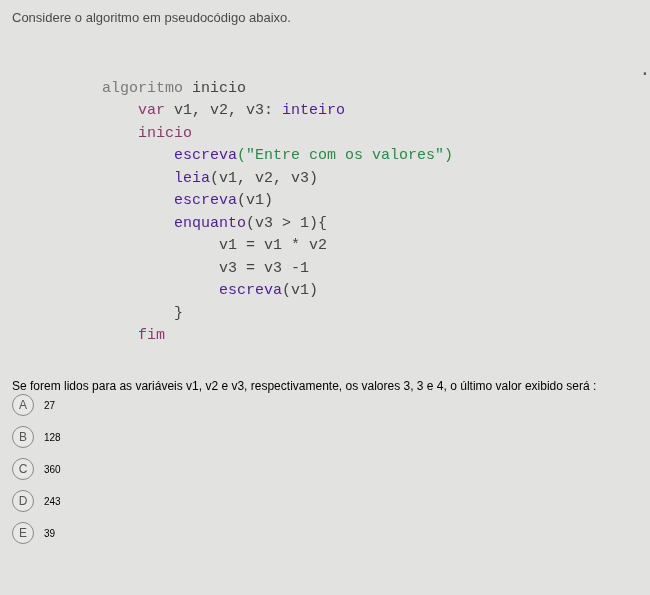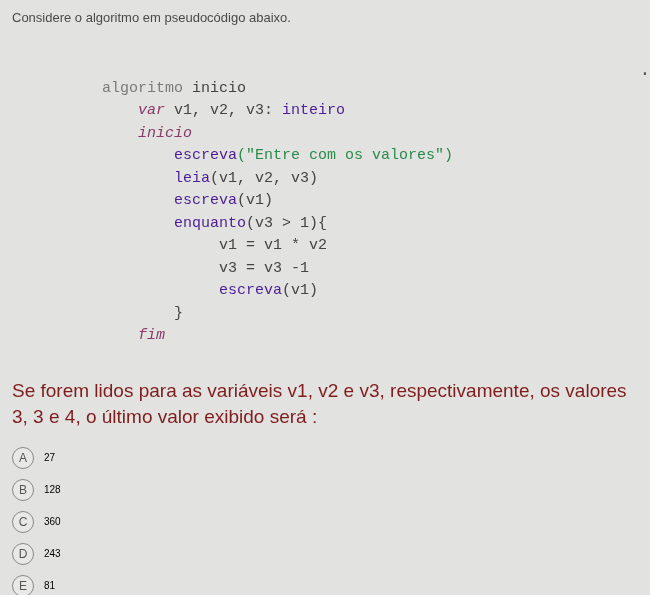--- a/index.html
+++ b/index.html
@@ -20,38 +20,37 @@
   .code-block {
     margin-left: 90px;
     font-family: "Courier New", Courier, monospace;
     font-size: 15px;
     line-height: 1.5;
     white-space: pre;
     color: #444;
     position: relative;
   }
   .code-block .kw   { color: #7a7a7a; font-weight: normal; }
-  .code-block .key  { color: #8a3a6a; font-style: italic; }
+  .code-block .key  { color: #8a3a6a; }
   .code-block .func { color: #4c1d95; }
   .code-block .type { color: #4c1d95; }
   .code-block .str  { color: #2a8a4a; }
   .dots {
     position: absolute;
     right: -40px;
     top: 2px;
     font-size: 18px;
     color: #555;
     letter-spacing: 2px;
     cursor: pointer;
   }
   .question {
-    font-size: 19px;
-    color: #7f1d1d;
+    font-size: 12px;
+    color: #000000;
     margin-top: 30px;
-    margin-bottom: 16px;
     line-height: 1.4;
   }
   .options {
     display: flex;
     flex-direction: column;
     gap: 10px;
   }
   .option {
     display: flex;
     align-items: center;
@@ -109,15 +108,15 @@
   <div class="option">
     <div class="circle">C</div>
     <div class="label">360</div>
   </div>
   <div class="option">
     <div class="circle">D</div>
     <div class="label">243</div>
   </div>
   <div class="option">
     <div class="circle">E</div>
-    <div class="label">81</div>
+    <div class="label">39</div>
   </div>
 </div>
 
 </body></html>

